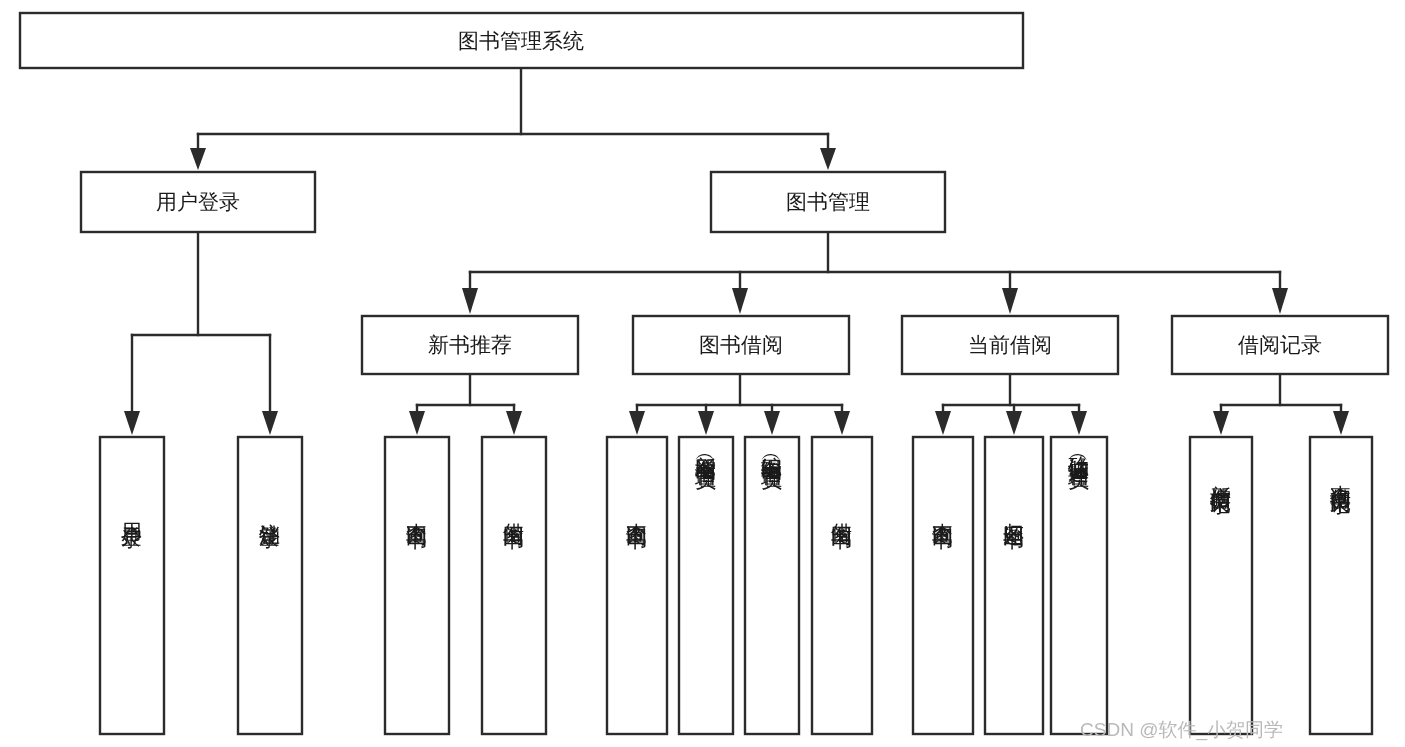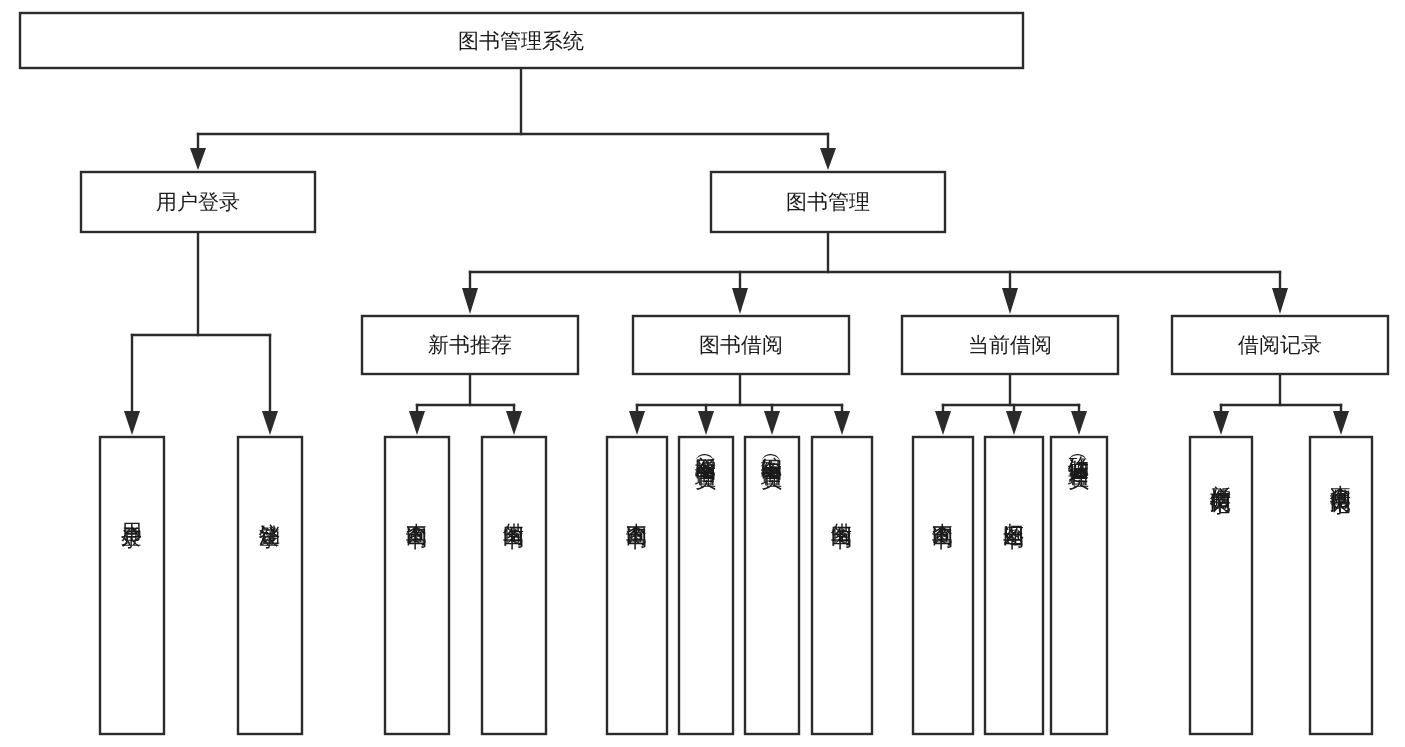--- a/index.html
+++ b/index.html
@@ -232,14 +232,15 @@
       <text class="node-label-v" x="1221" y="474">新增借阅记录</text>
     </g>
 
     <g>
       <rect class="node-box" x="1310" y="437" width="62" height="297"></rect>
       <text class="node-label-v" x="1341" y="474">查询借阅记录</text>
     </g>
 
   </svg>
 
+  <div class="watermark-text">CSDN @软件_小贺同学</div>
 
 </div>
 
 </body></html>

